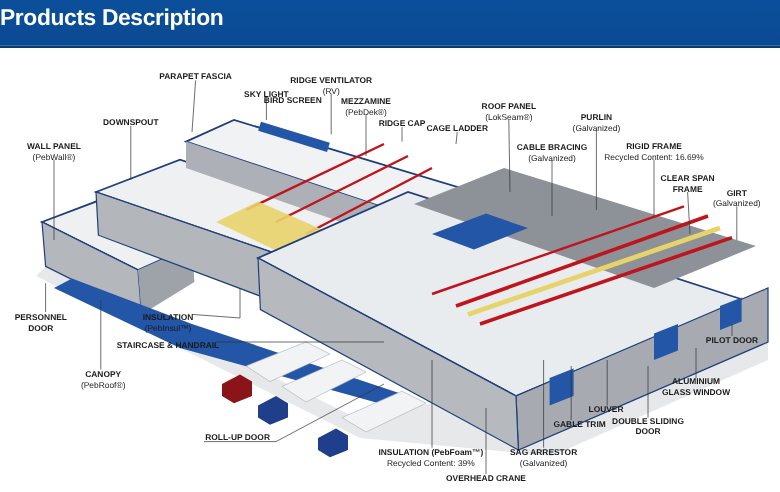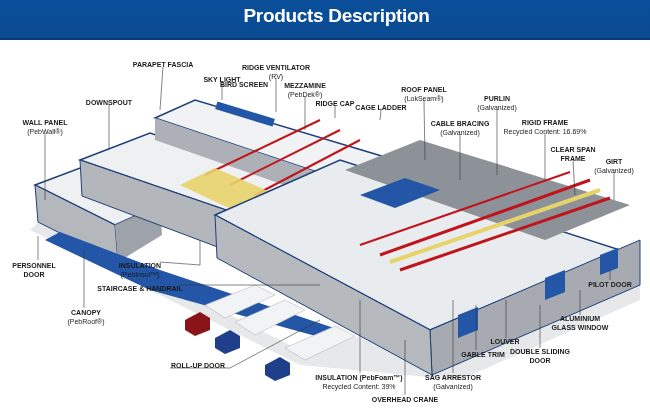--- a/index.html
+++ b/index.html
@@ -1,18 +1,18 @@
 <!DOCTYPE html>
 <html><head>
 <meta charset="utf-8">
 <style>
   html,body{margin:0;padding:0;}
   body{width:650px;height:410px;overflow:hidden;background:#ffffff;position:relative;font-family:"Liberation Sans",sans-serif;}
   .header{position:absolute;left:0;top:0;width:650px;height:38px;background:linear-gradient(#0b4f9a,#0a4a92);border-bottom:2px solid #083a73;}
-  .header-title{position:absolute;left:0;right:0;top:5px;text-align:center;color:#ffffff;font-weight:bold;font-size:19px;letter-spacing:-0.3px;font-family:"Liberation Sans",sans-serif;margin-left:23px;}
+  .header-title{position:absolute;left:0;right:0;top:5px;color:#ffffff;font-weight:bold;font-size:19px;letter-spacing:-0.3px;font-family:"Liberation Sans",sans-serif;}
   .stage{position:absolute;left:0;top:40px;width:650px;height:370px;}
   svg.bld{position:absolute;left:0;top:0;}
   .lbl{position:absolute;font-size:7px;line-height:8.5px;color:#1a1a1a;text-align:center;white-space:nowrap;font-family:"Liberation Sans",sans-serif;font-weight:bold;transform:translateX(-50%);}
   .lbl .sub{display:block;font-weight:normal;}
 </style>
 </head>
 <body>
 
 <div class="header">
   <div class="header-title">Products Description</div>

